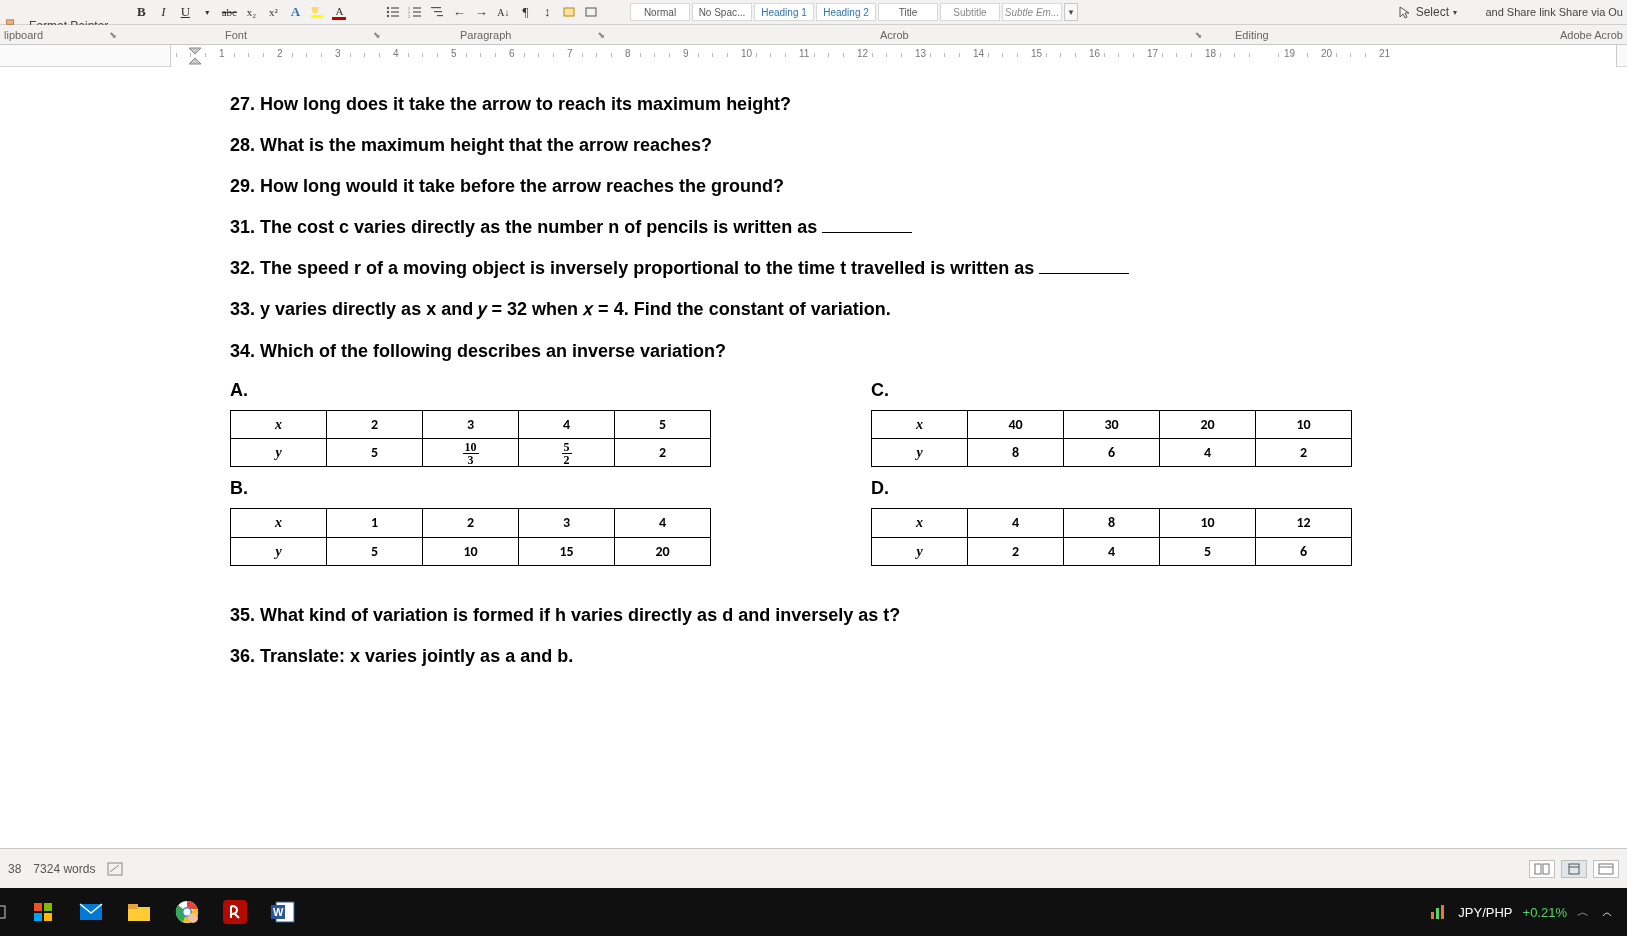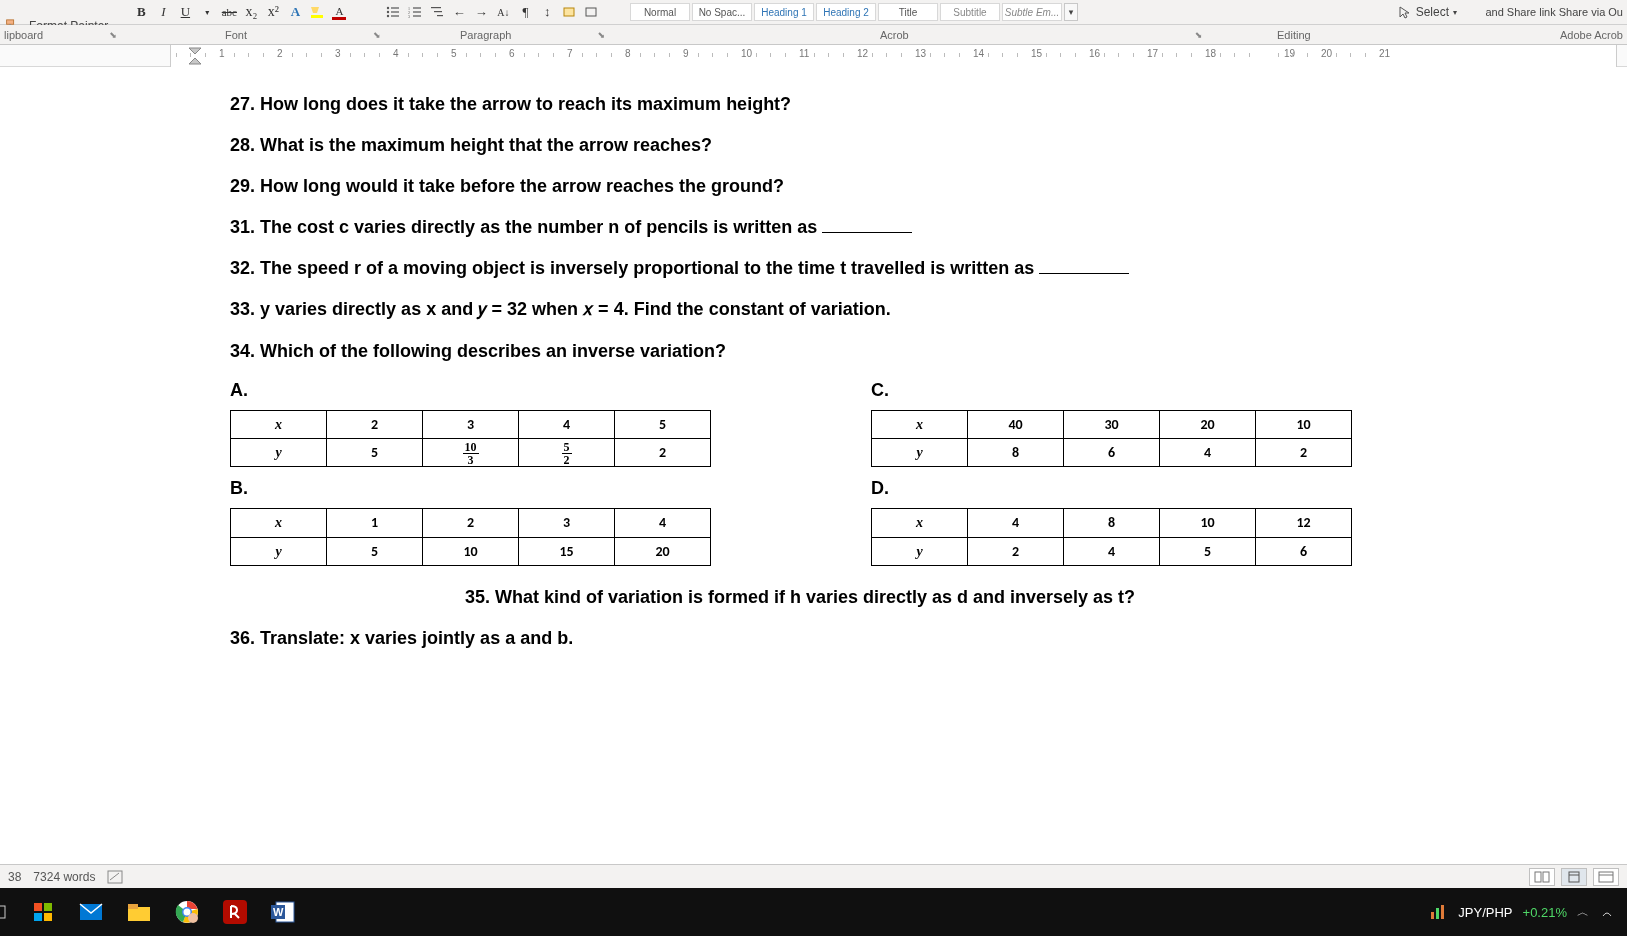--- a/index.html
+++ b/index.html
@@ -24,21 +24,21 @@
   }
   .ribbon .left-group { display: flex; align-items: center; gap: 6px; padding-left: 4px; }
   .fmt-painter { display: flex; align-items: flex-start; gap: 11px; margin-top: 27px; }
   .brush-icon { width: 14px; height: 14px; }
   .font-tools { display: flex; align-items: center; gap: 4px; margin-left: 18px; }
   .ft-btn { width: 18px; height: 18px; display: flex; align-items: center; justify-content: center; font-family: "Times New Roman", serif; font-size: 13px; color: #333; }
   .bold { font-weight: bold; }
   .italic { font-style: italic; }
   .underline { text-decoration: underline; }
   .strike { text-decoration: line-through; font-size: 11px; }
-  .sub { font-size: 14px; text-align: center; }
+  .sub { font-size: 11px; text-align: center; }
   .styles-gallery {
     position: absolute;
     left: 630px;
     display: flex;
     gap: 2px;
     align-items: center;
   }
   .style-box {
     width: 60px;
     height: 18px;
@@ -174,21 +174,21 @@
     vertical-align: middle;
   }
   table.vt td.hdr { font-style: italic; font-family: "Cambria Math", serif; }
   table.vt .cell-frac .frac { font-size: 12px; }
   
   .statusbar {
     position: absolute;
     bottom: 48px;
     left: 0;
     right: 0;
-    height: 24px;
+    height: 40px;
     background: #f3f2f1;
     border-top: 1px solid #c8c8c8;
     display: flex;
     align-items: center;
     font-size: 12px;
     color: #555;
     padding: 0 8px;
     gap: 12px;
   }
   .status-right {
@@ -361,21 +361,21 @@
       <span class="launcher" style="margin-left:120px;">⬊</span>
     </div>
   <div class="grp" style="left:460px;">
       <span>Paragraph</span>
       <span class="launcher" style="margin-left:80px;">⬊</span>
     </div>
   <div class="grp" style="left:880px;">
       <span>Acrob</span>
       <span class="launcher" style="margin-left:280px;">⬊</span>
     </div>
-  <div class="grp" style="left:1235px;padding-left:42px;">
+  <div class="grp" style="left:1193px;padding-left:42px;">
       <span>Editing</span>
     </div>
   <div class="grp" style="right:4px;">
       <span>Adobe Acrob</span>
     </div>
 </div>
 
 <div class="ruler">
   <div class="ruler-track">
       <span class="ruler-mark" style="left: 48px;">1</span>
@@ -572,21 +572,21 @@
             <td>2</td>
             <td>4</td>
             <td>5</td>
             <td>6</td>
           </tr>
         </tbody>
           </table>
       </div>
     </div>
 
-    <div class="q" style="margin-top:14px;text-align:center;">35. What kind of variation is formed if h varies directly as d and inversely as t?</div>
+    <div class="q" style="margin-top:32px;">35. What kind of variation is formed if h varies directly as d and inversely as t?</div>
     <div class="q">36. Translate: x varies jointly as a and b.</div>
   </div>
 </div>
 
 <div class="statusbar">
   <span>38</span>
   <span>7324 words</span>
   <svg width="16" height="14">
       <rect x="1" y="1" width="14" height="12" fill="none" stroke="#888"></rect>
       <path d="M3 10 L12 3" stroke="#888"></path>

